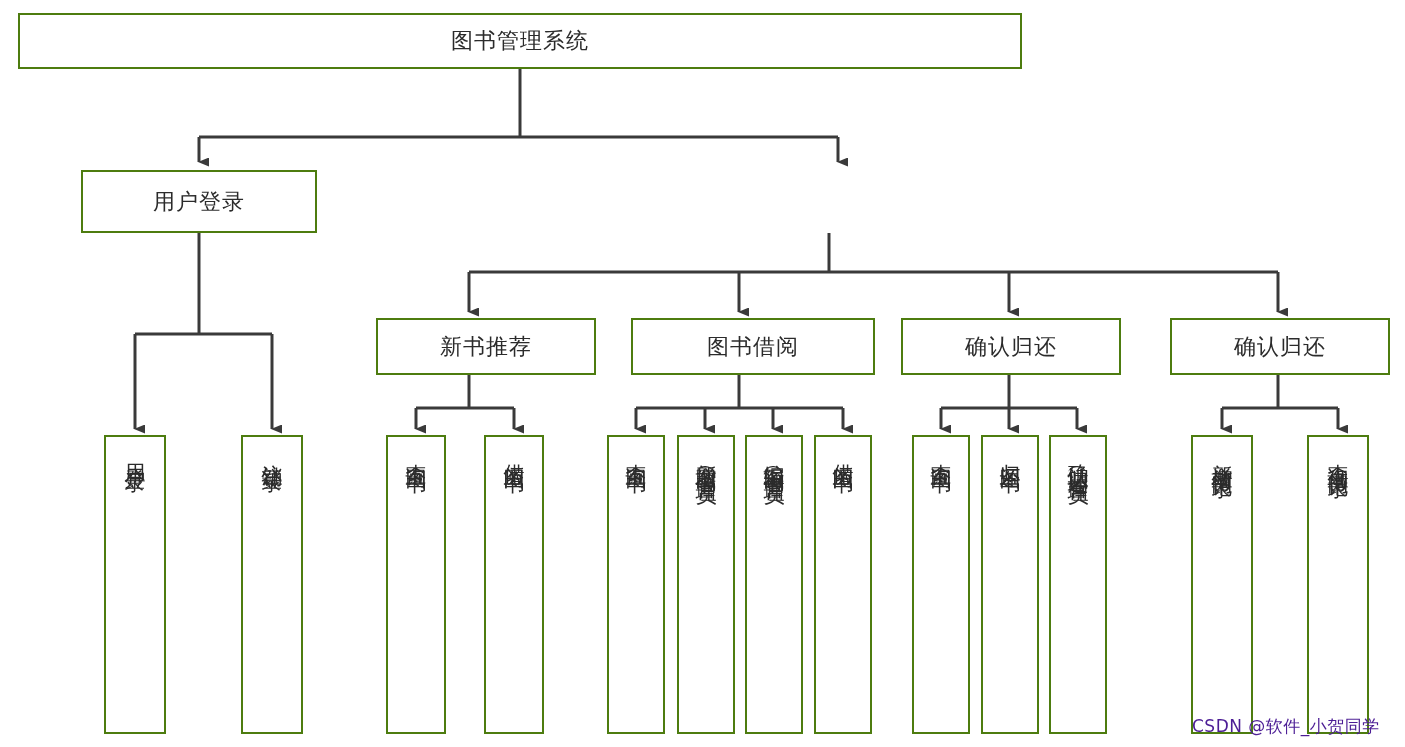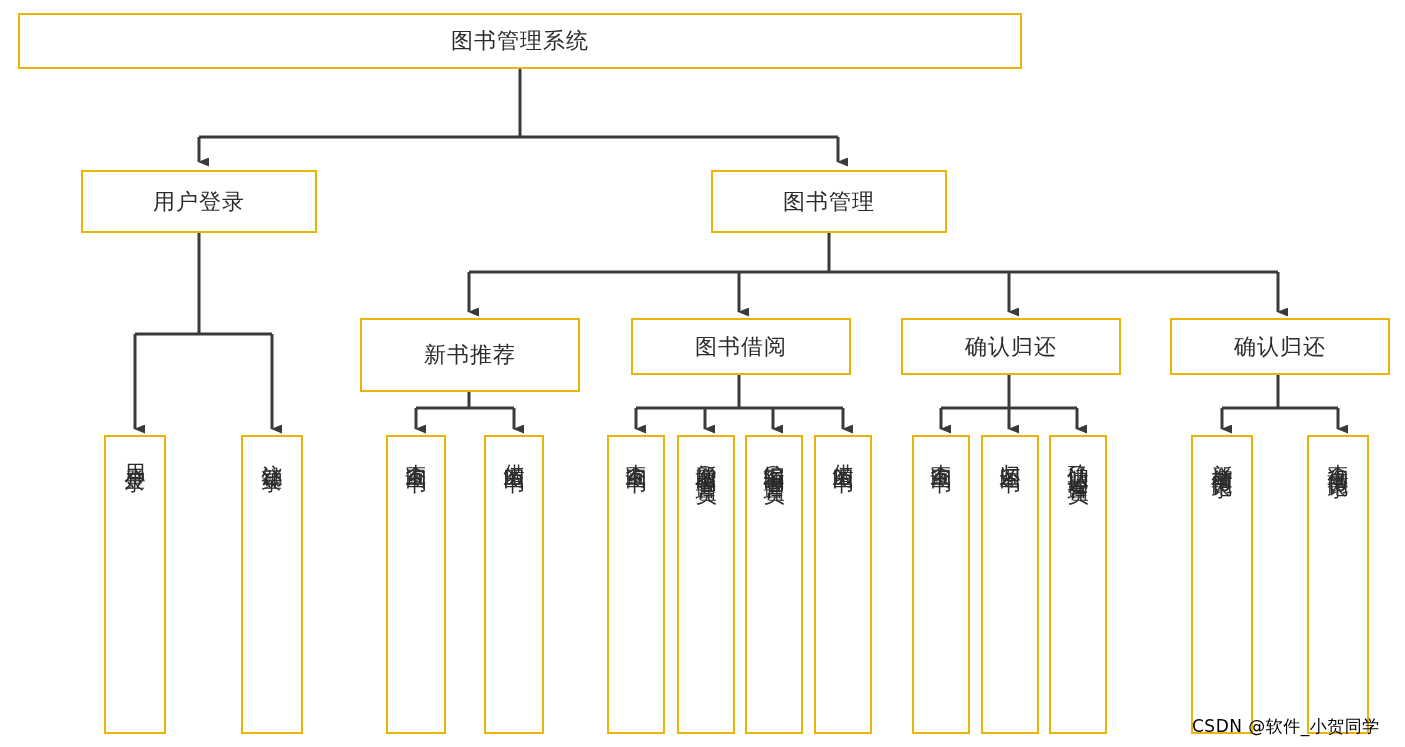--- a/index.html
+++ b/index.html
@@ -21,21 +21,21 @@
   #edge-layer {
     position: absolute;
     left: 0;
     top: 0;
     width: 1405px;
     height: 747px;
   }
   .node {
     position: absolute;
     box-sizing: border-box;
-    border: 2px solid #eab308;
+    border: 2px solid #4d7c0f;
     background: #ffffff;
     display: flex;
     align-items: center;
     justify-content: center;
     z-index: 2;
   }
   .node-label {
     color: #2b2b2b;
     font-size: 22px;
     line-height: 1.25;
@@ -51,21 +51,21 @@
     writing-mode: vertical-rl;
     text-orientation: upright;
     white-space: normal;
     letter-spacing: 3px;
     font-size: 21px;
     line-height: 1.05;
     max-height: 100%;
   }
   .watermark {
     position: absolute;
-    color: #000000;
+    color: #4c1d95;
     font-size: 17px;
     letter-spacing: 0.5px;
     white-space: nowrap;
     z-index: 3;
     pointer-events: none;
   }
 </style>
 </head>
 <body>
 
@@ -121,28 +121,25 @@
     </g>
   </svg>
 
   <div class="node" style="left:18px; top:13px; width:1004px; height:56px;">
     <span class="node-label">图书管理系统</span>
   </div>
 
   <div class="node" style="left:81px; top:170px; width:236px; height:63px;">
     <span class="node-label">用户登录</span>
   </div>
-  <div class="node" style="left:711px; top:170px; width:236px; height:63px;">
-    <span class="node-label">图书管理</span>
-  </div>
 
-  <div class="node" style="left:360px; top:318px; width:220px; height:74px;">
+  <div class="node" style="left:376px; top:318px; width:220px; height:57px;">
     <span class="node-label">新书推荐</span>
   </div>
-  <div class="node" style="left:631px; top:318px; width:220px; height:57px;">
+  <div class="node" style="left:631px; top:318px; width:244px; height:57px;">
     <span class="node-label">图书借阅</span>
   </div>
   <div class="node" style="left:901px; top:318px; width:220px; height:57px;">
     <span class="node-label">确认归还</span>
   </div>
   <div class="node" style="left:1170px; top:318px; width:220px; height:57px;">
     <span class="node-label">确认归还</span>
   </div>
 
   <div class="node vertical" style="left:104px; top:435px; width:62px; height:299px;">

